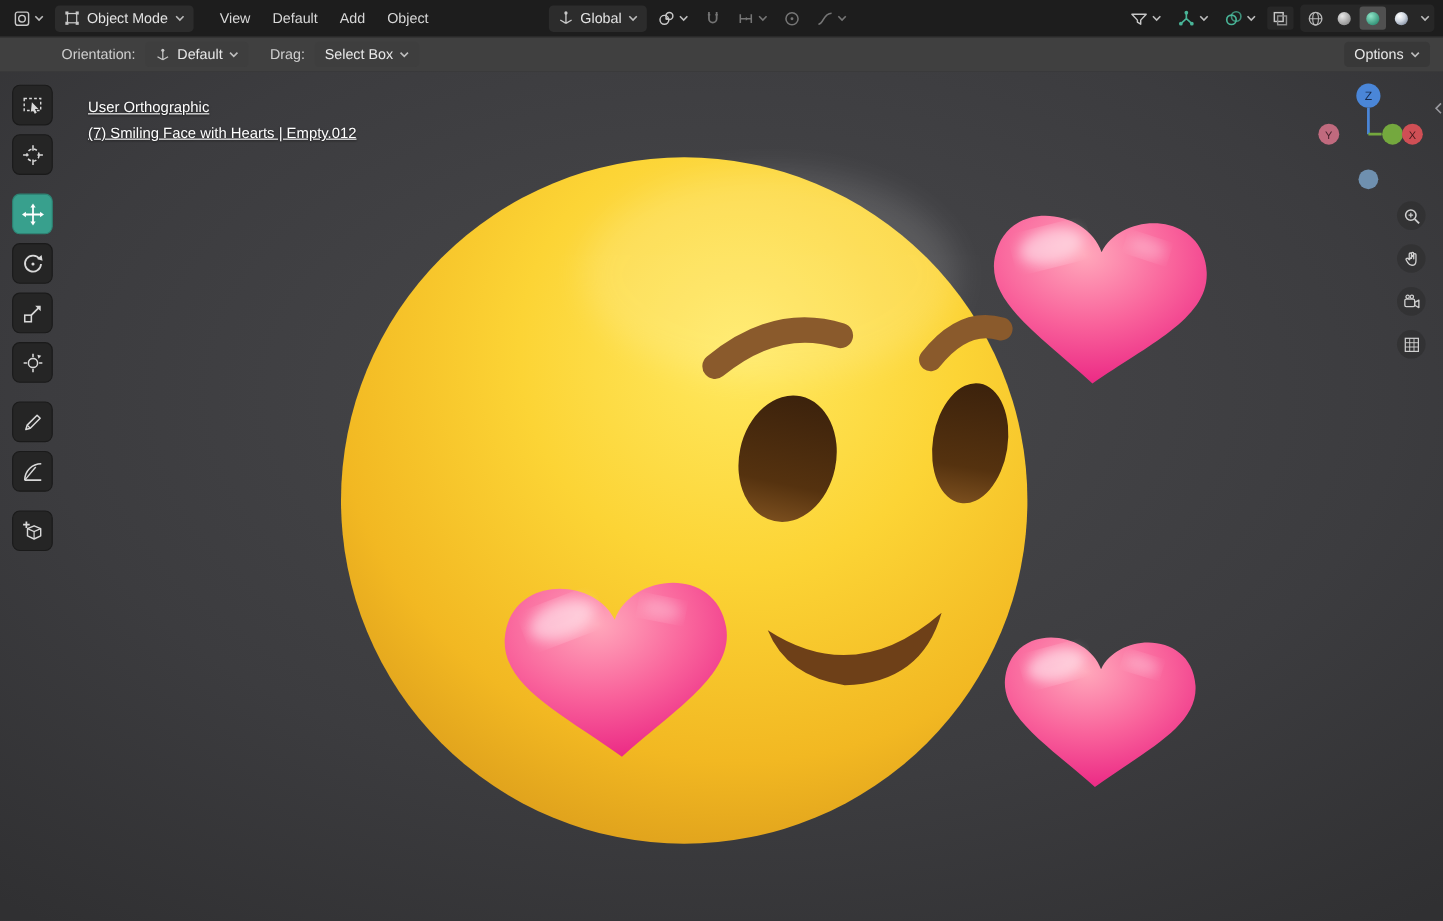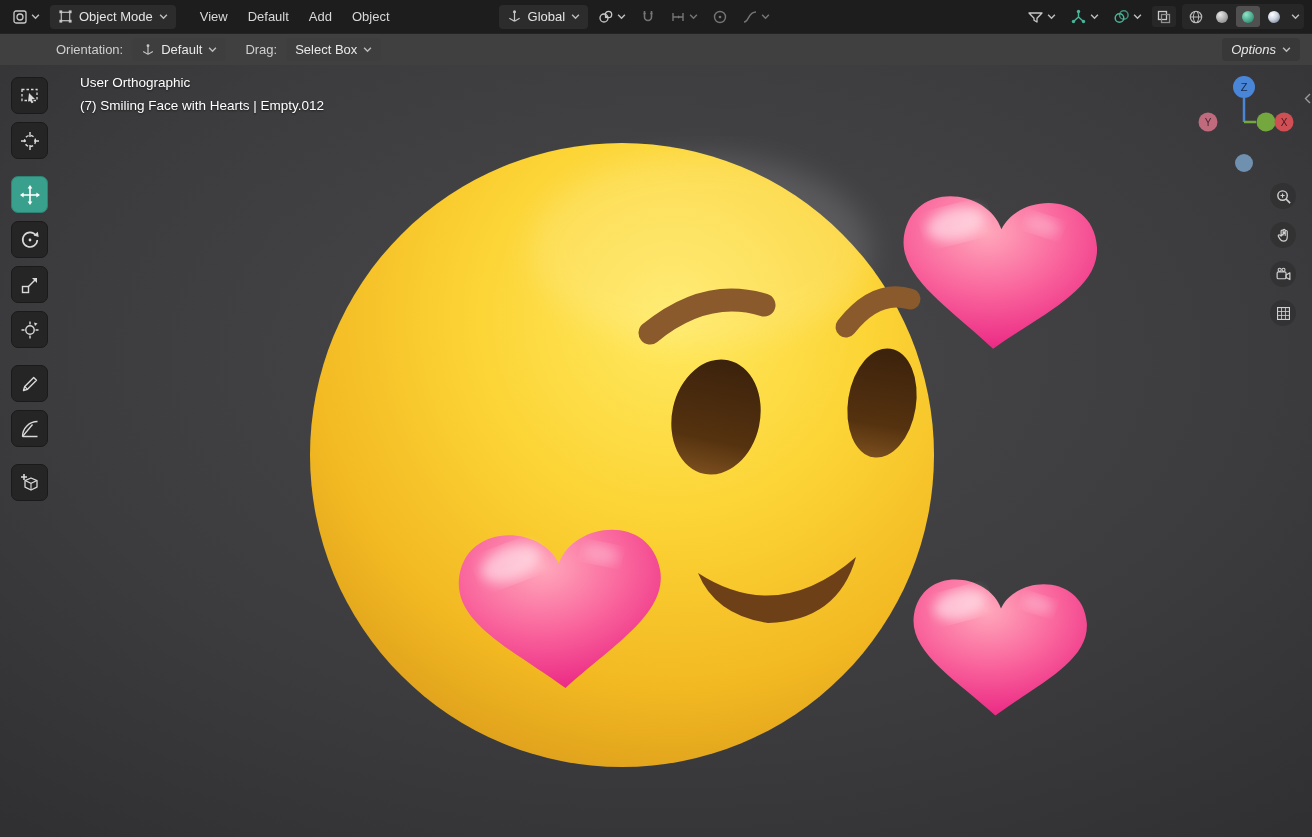--- a/index.html
+++ b/index.html
@@ -28,29 +28,29 @@
     place-items:center; border:none; background:transparent; cursor:default; }
   .segbtn.active { background:#505050; }
 
   
   .toolsettings { height:32px; background:#404040; border-top:1px solid #242424;
     display:flex; align-items:center; gap:9px; padding:0 12px 0 56px; }
   .ts-label { color:#cfcfcf; }
   .ts-pill { display:flex; align-items:center; gap:6px; background:#3e3e3e;
     border:none; border-radius:4px; padding:0 9px; height:23px; color:#e8e8e8;
     font-size:13px; cursor:default; }
-  .ts-right { margin-left:auto;font-style:italic; }
+  .ts-right { margin-left:auto; }
 
   
   .viewport { position:relative; width:1312px; height:772px; overflow:hidden;
     background:#3c3c3f; }
   .scene { position:absolute; inset:0; display:block; }
 
-  .vp-text { position:absolute; left:80px; top:6px; color:#ffffff;
-    font-size:13.5px; line-height:23px; text-shadow:0 1px 2px rgba(0,0,0,.55); }
+  .vp-text { position:absolute; left:80px; top:21px; color:#ffffff;
+    font-size:13.5px; line-height:23px; text-shadow:0 1px 2px rgba(0,0,0,.55);text-decoration:underline; }
 
   .left-tools { position:absolute; left:11px; top:12px; display:flex;
     flex-direction:column; }
   .tool { width:37px; height:37px; margin-bottom:8px; background:rgba(36,36,36,.94);
     border:1px solid #1a1a1a; border-radius:7px; display:grid; place-items:center;
     cursor:default; }
   .tool.gap { margin-top:9px; }
   .tool.active { background:#38a08d; border-color:#2d8474; }
 
   .gizmo { position:absolute; right:10px; top:10px; }

